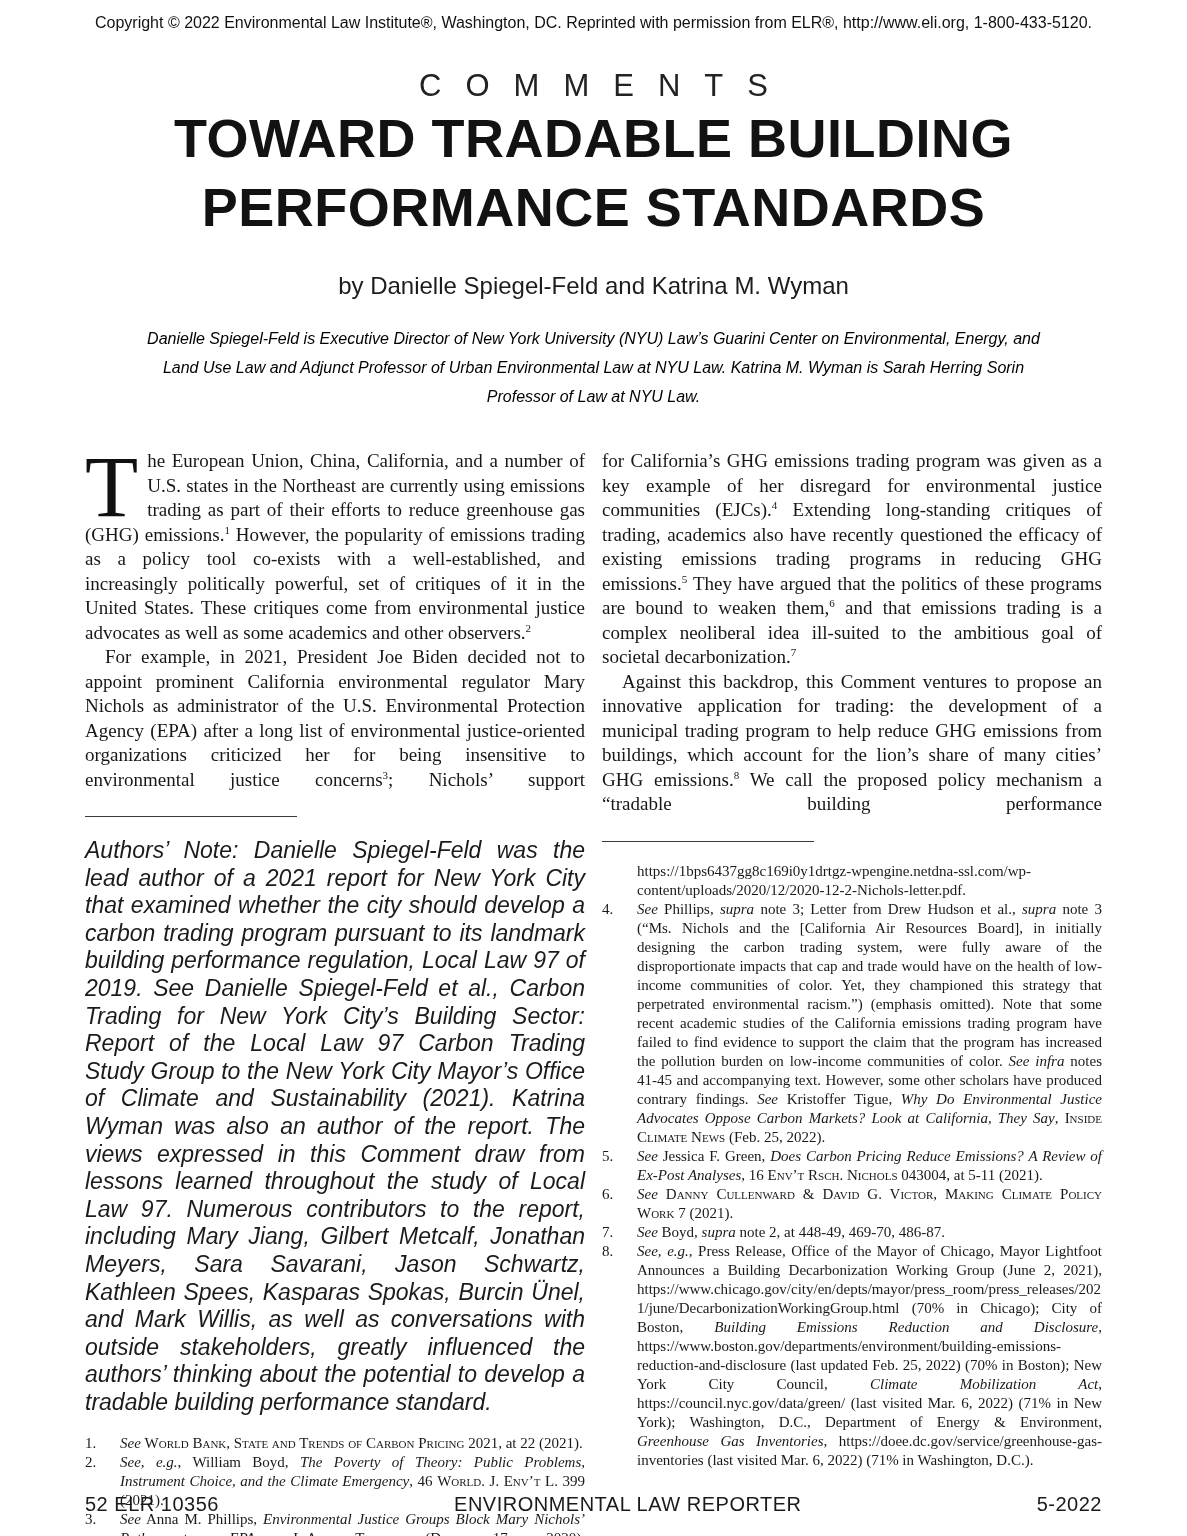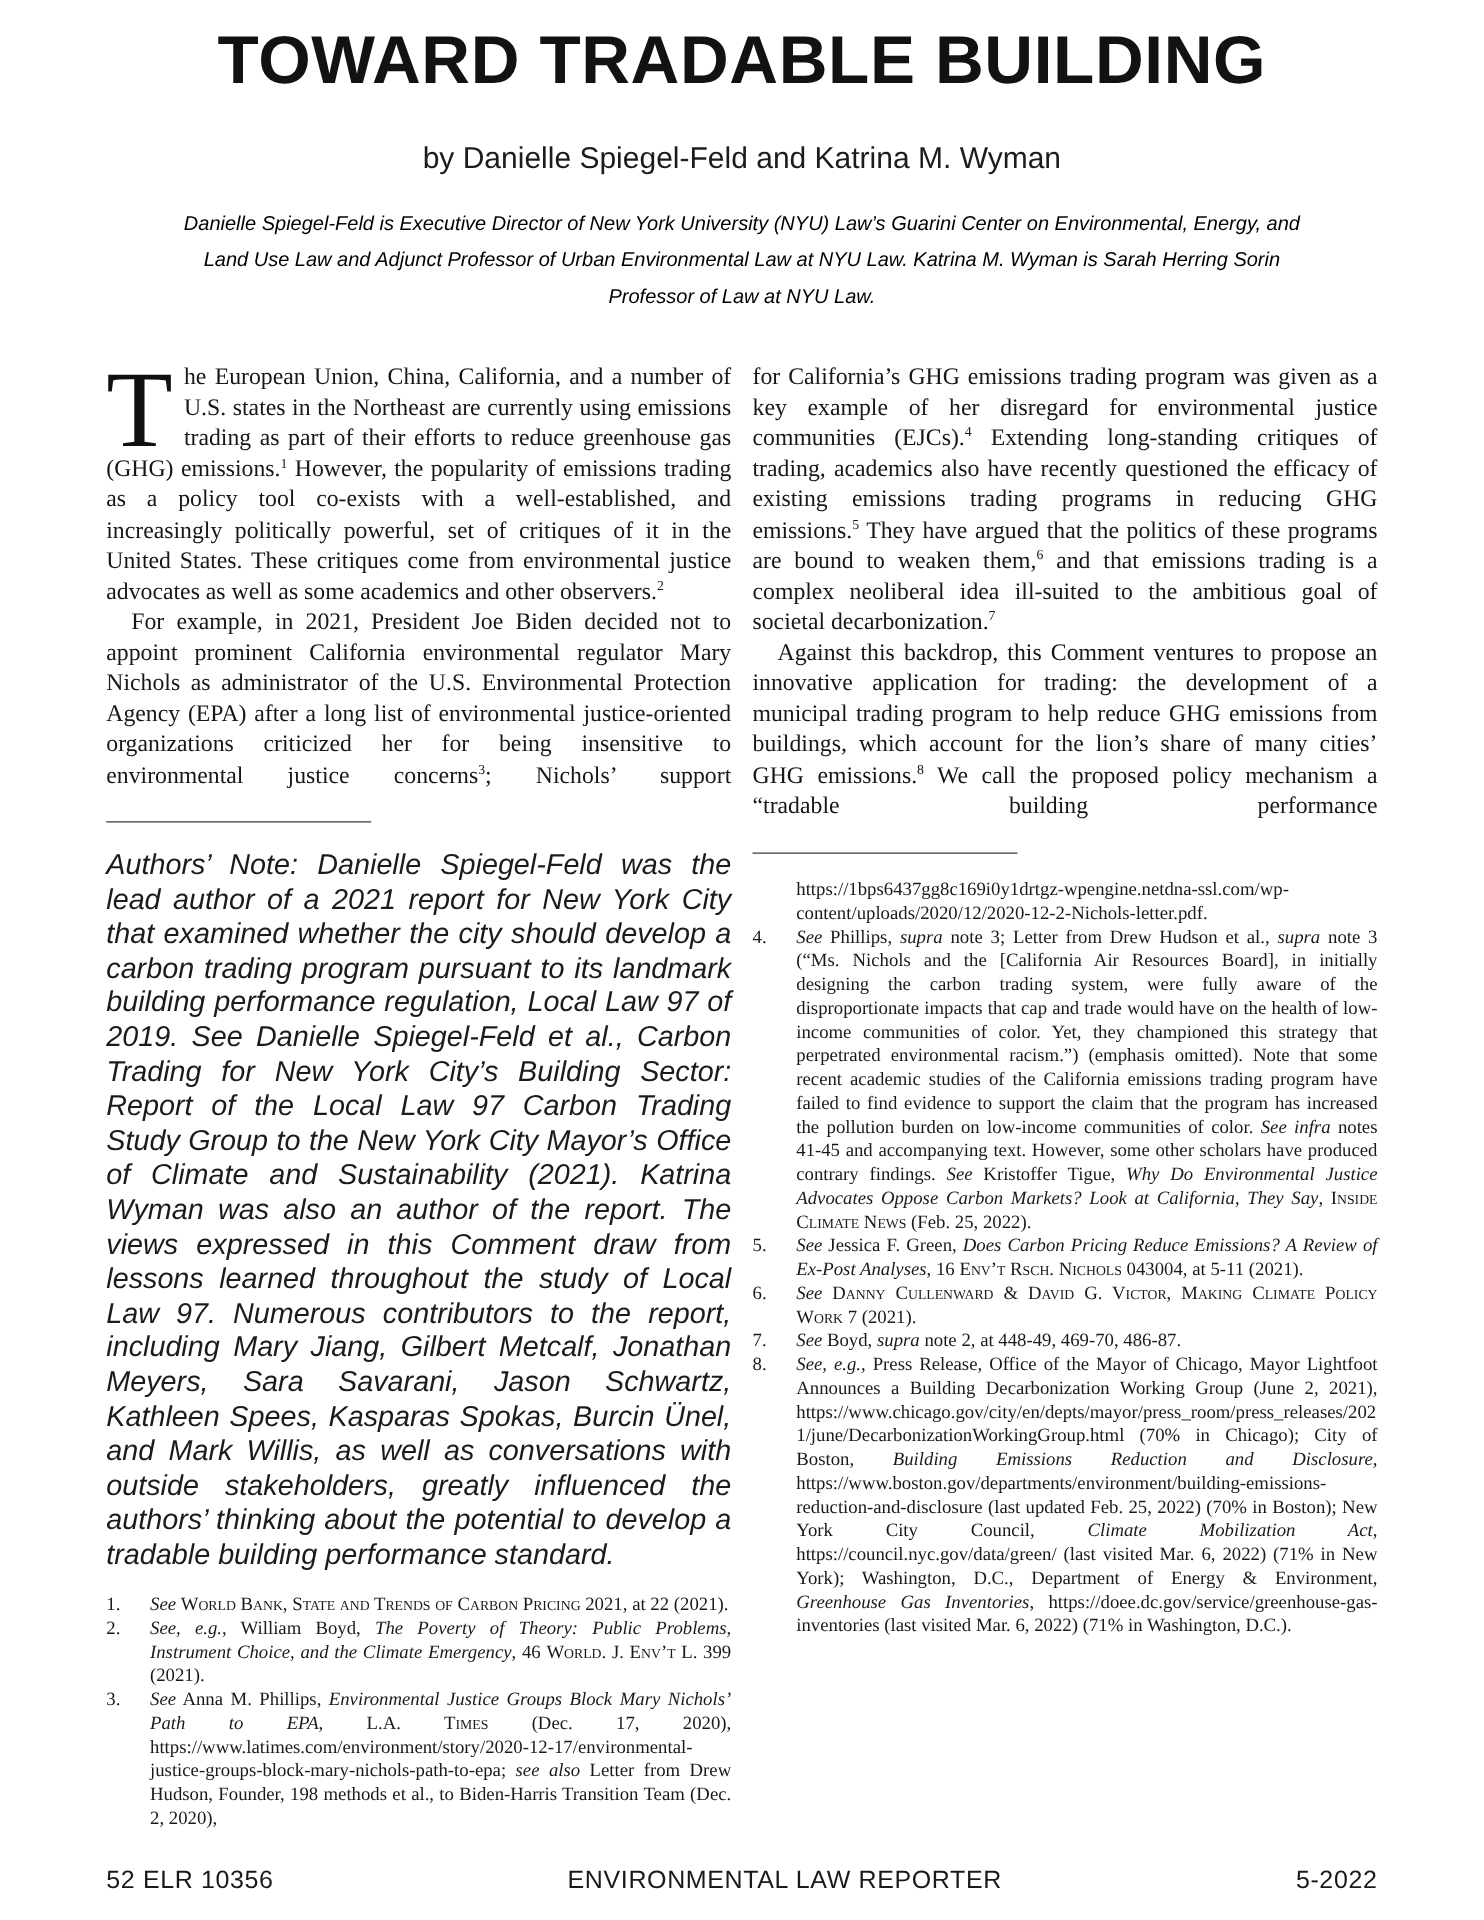--- a/index.html
+++ b/index.html
@@ -81,24 +81,27 @@
     display: flex; justify-content: space-between; align-items: baseline;
     font-family: "Liberation Sans", sans-serif; font-size: 20px;
     letter-spacing: 0.5px; color: #1a1a1a;
   }
 </style>
 </head>
 <body>
 
 <div class="page">
 
+  <div class="copyright">Copyright © 2022 Environmental Law Institute®, Washington, DC. Reprinted with permission from ELR®, http://www.eli.org, 1-800-433-5120.</div>
 
+  <div class="comments-header">COMMENTS</div>
 
   <div class="article-title">
     <div>TOWARD TRADABLE BUILDING</div>
+    <div>PERFORMANCE STANDARDS</div>
   </div>
 
   <div class="byline">by Danielle Spiegel-Feld and Katrina M. Wyman</div>
 
   <div class="bio">Danielle Spiegel-Feld is Executive Director of New York University (NYU) Law’s Guarini Center on Environmental, Energy, and Land Use Law and Adjunct Professor of Urban Environmental Law at NYU Law. Katrina M. Wyman is Sarah Herring Sorin Professor of Law at NYU Law.</div>
 
   <div class="columns">
 
     <div class="col body-text">
       <p><span class="dropcap">T</span><span><span>he European Union, China, California, and a number of U.S. states in the Northeast are currently using emissions trading as part of their efforts to reduce greenhouse gas (GHG) emissions.</span><span class="sup">1</span><span> However, the popularity of emissions trading as a policy tool co-exists with a well-established, and increasingly politically powerful, set of critiques of it in the United States. These critiques come from environmental justice advocates as well as some academics and other observers.</span><span class="sup">2</span></span></p>

